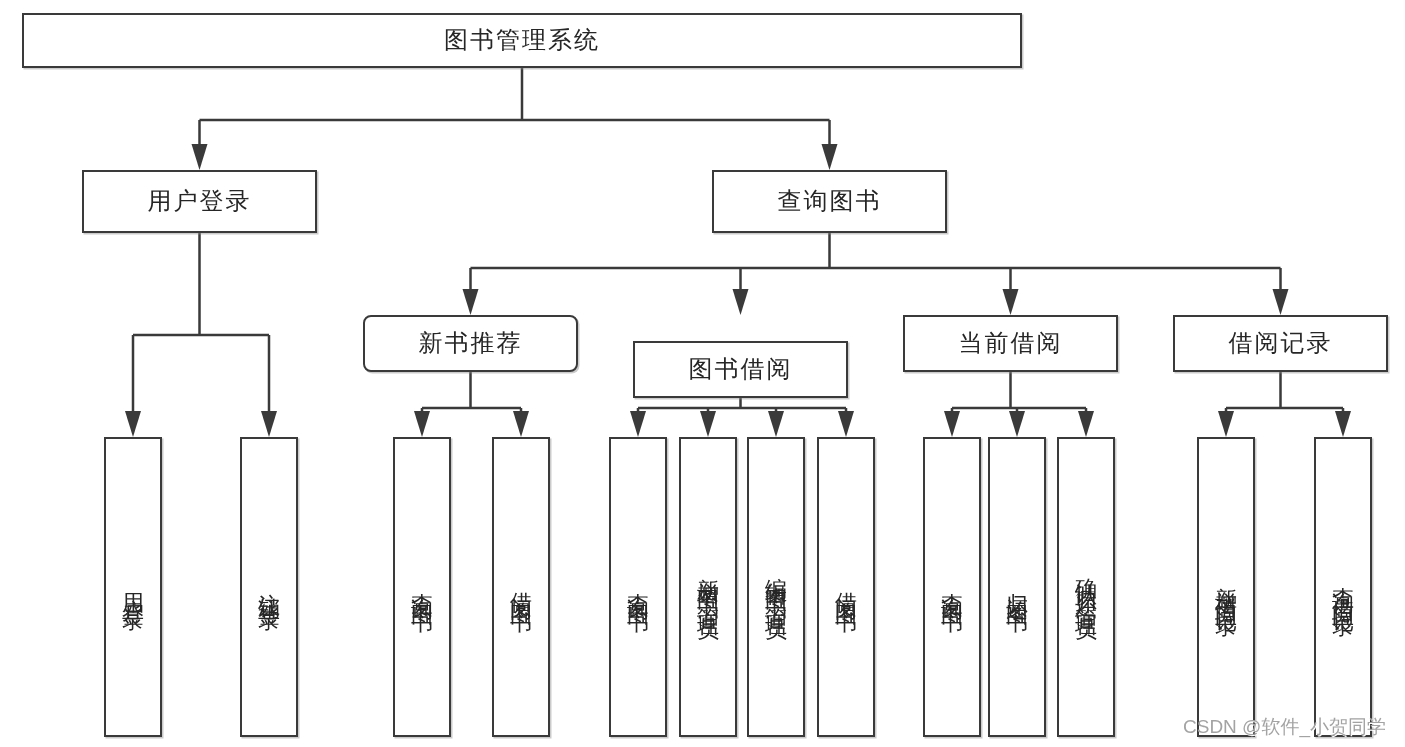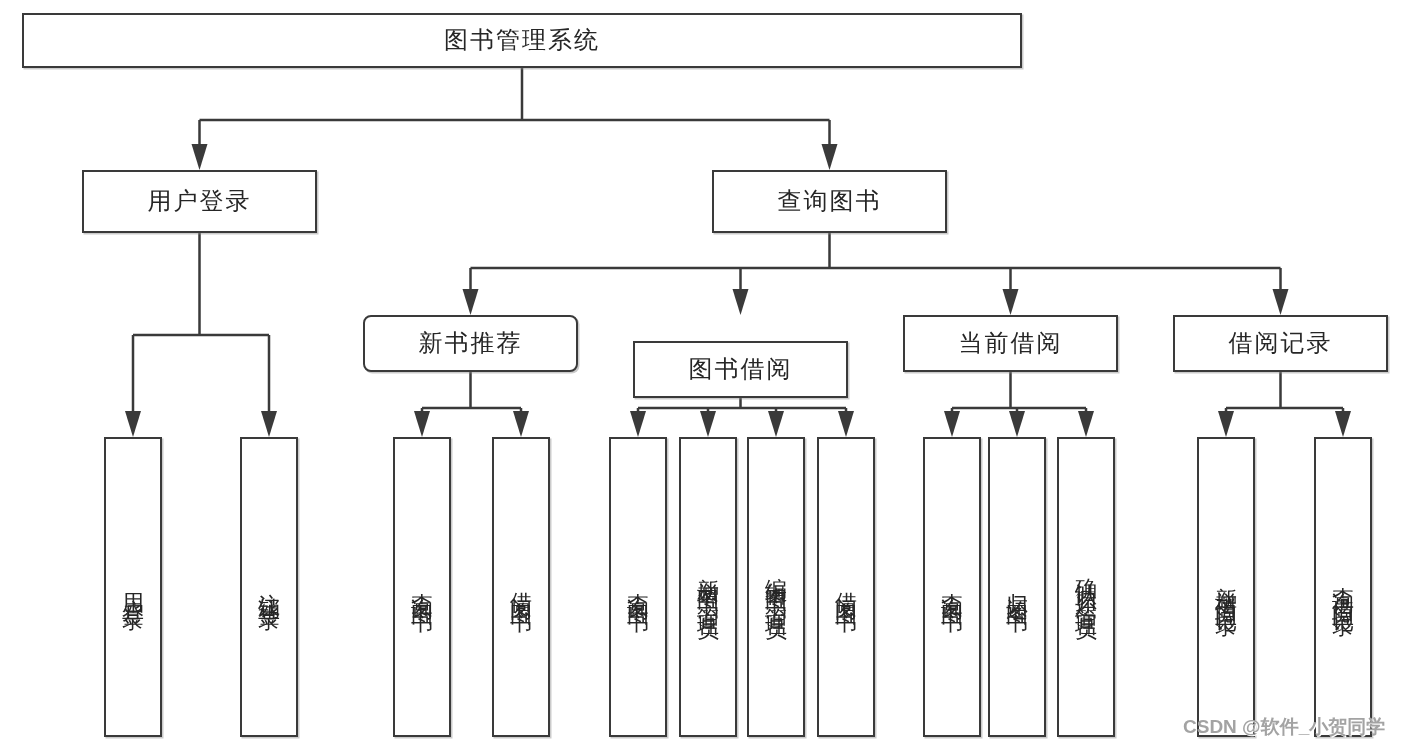--- a/index.html
+++ b/index.html
@@ -63,21 +63,20 @@
   .p-l-br-q      { left: 1314px; }
   .watermark {
     position: absolute;
     left: 1183px;
     top: 714px;
     font-size: 19px;
     color: #a3a3a3;
     text-shadow: 1px 1px 0 #ffffff;
     white-space: nowrap;
     z-index: 5;
-    font-weight: bold;
   }
 </style>
 </head>
 <body>
 
 <div class="stage">
 
   <svg class="wires" viewBox="0 0 1405 747" xmlns="http://www.w3.org/2000/svg">
 
     <g stroke="#3a3a3a" stroke-width="2.5" fill="none">

